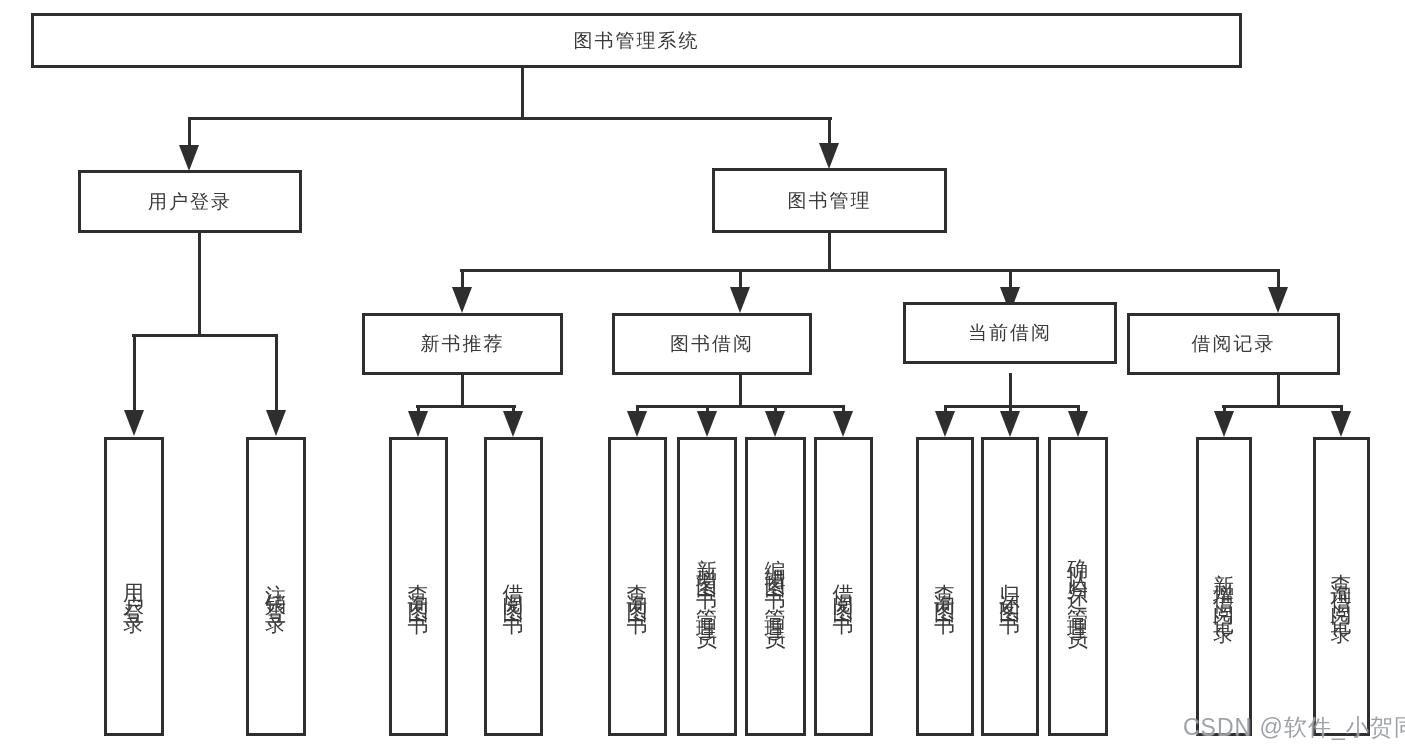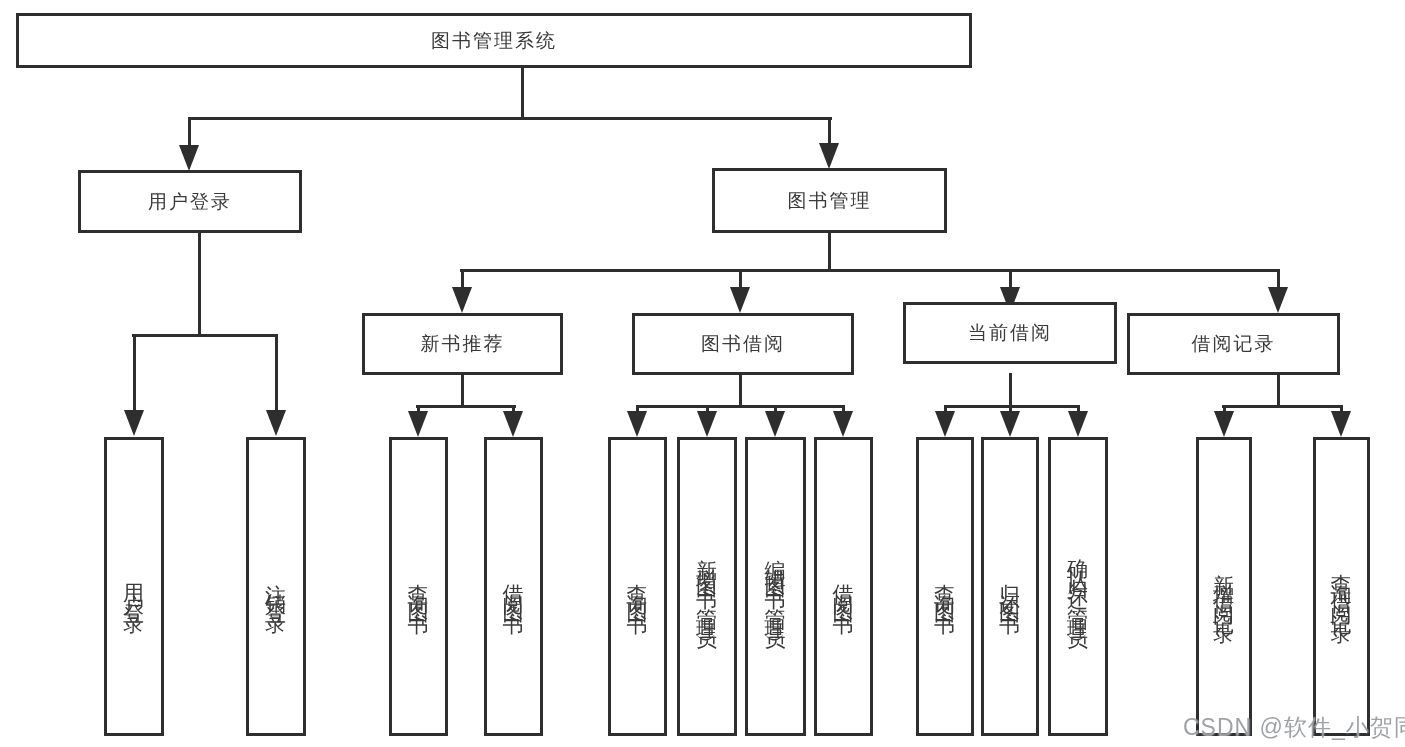--- a/index.html
+++ b/index.html
@@ -118,37 +118,37 @@
   <div class="vl" style="left:1077px;top:407px;height:6px"></div>
   <div class="arr" style="left:1068px;top:411px"></div>
 
   <div class="vl" style="left:1277px;top:373px;height:35px"></div>
   <div class="hl" style="left:1222px;top:405px;width:121px"></div>
   <div class="vl" style="left:1223px;top:407px;height:6px"></div>
   <div class="arr" style="left:1214px;top:411px"></div>
   <div class="vl" style="left:1340px;top:407px;height:6px"></div>
   <div class="arr" style="left:1331px;top:411px"></div>
 
-  <div class="box" style="left:16px;top:13px;width:956px;height:55px">
+  <div class="box" style="left:31px;top:13px;width:1211px;height:55px">
     <span class="hlabel">图书管理系统</span>
   </div>
 
   <div class="box" style="left:78px;top:170px;width:224px;height:63px">
     <span class="hlabel">用户登录</span>
   </div>
 
   <div class="box" style="left:362px;top:313px;width:201px;height:62px">
     <span class="hlabel">新书推荐</span>
   </div>
 
   <div class="box" style="left:712px;top:168px;width:235px;height:65px">
     <span class="hlabel">图书管理</span>
   </div>
 
-  <div class="box" style="left:632px;top:313px;width:222px;height:62px">
+  <div class="box" style="left:612px;top:313px;width:200px;height:62px">
     <span class="hlabel">图书借阅</span>
   </div>
 
   <div class="box" style="left:903px;top:302px;width:214px;height:62px">
     <span class="hlabel">当前借阅</span>
   </div>
 
   <div class="box" style="left:1127px;top:313px;width:213px;height:62px">
     <span class="hlabel">借阅记录</span>
   </div>

